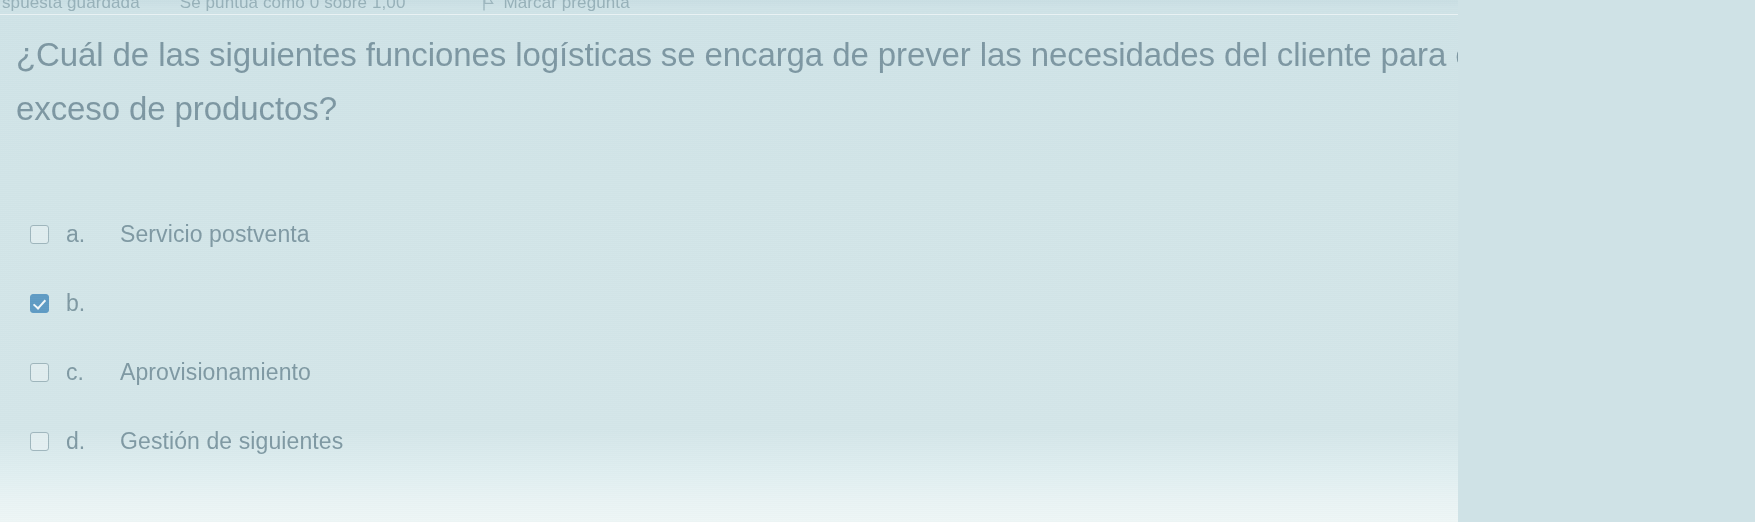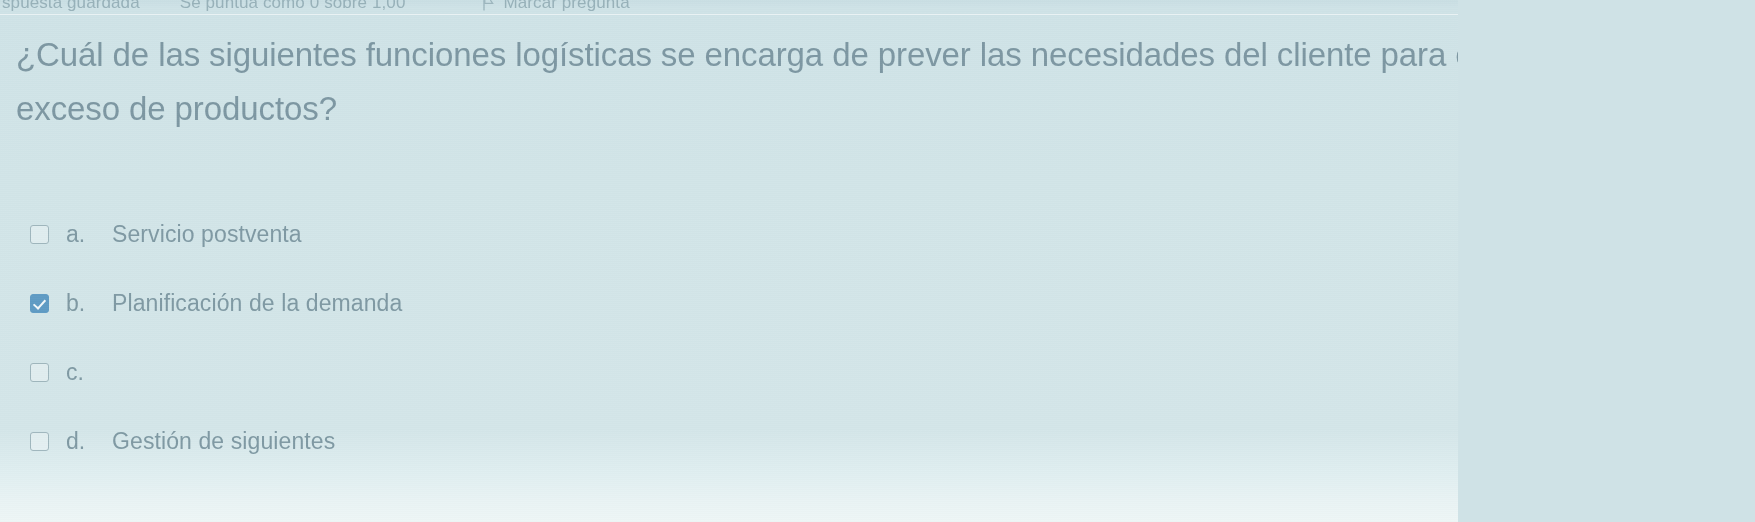--- a/index.html
+++ b/index.html
@@ -142,21 +142,21 @@
     transform: rotate(42deg);
   }
   .opt-letter {
     margin-left: 17px;
     width: 30px;
     flex: 0 0 30px;
     font-size: 23px;
     color: #7f99a3;
   }
   .opt-label {
-    margin-left: 16px;
+    margin-left: 24px;
     font-size: 23px;
     color: #7f99a3;
     letter-spacing: .1px;
     white-space: nowrap;
   }
 </style>
 </head>
 <body>
 
 <div id="screen">
@@ -182,26 +182,26 @@
 
     <div class="option-row">
       <span class="cb unchecked"></span>
       <span class="opt-letter">a.</span>
       <span class="opt-label">Servicio postventa</span>
     </div>
 
     <div class="option-row">
       <span class="cb checked"></span>
       <span class="opt-letter">b.</span>
-      <span class="opt-label">Planificación de la demanda</span>
     </div>
 
     <div class="option-row">
       <span class="cb unchecked"></span>
       <span class="opt-letter">c.</span>
+      <span class="opt-label">Aprovisionamiento</span>
     </div>
 
     <div class="option-row">
       <span class="cb unchecked"></span>
       <span class="opt-letter">d.</span>
       <span class="opt-label">Gestión de siguientes</span>
     </div>
 
   </div>
 </div>

